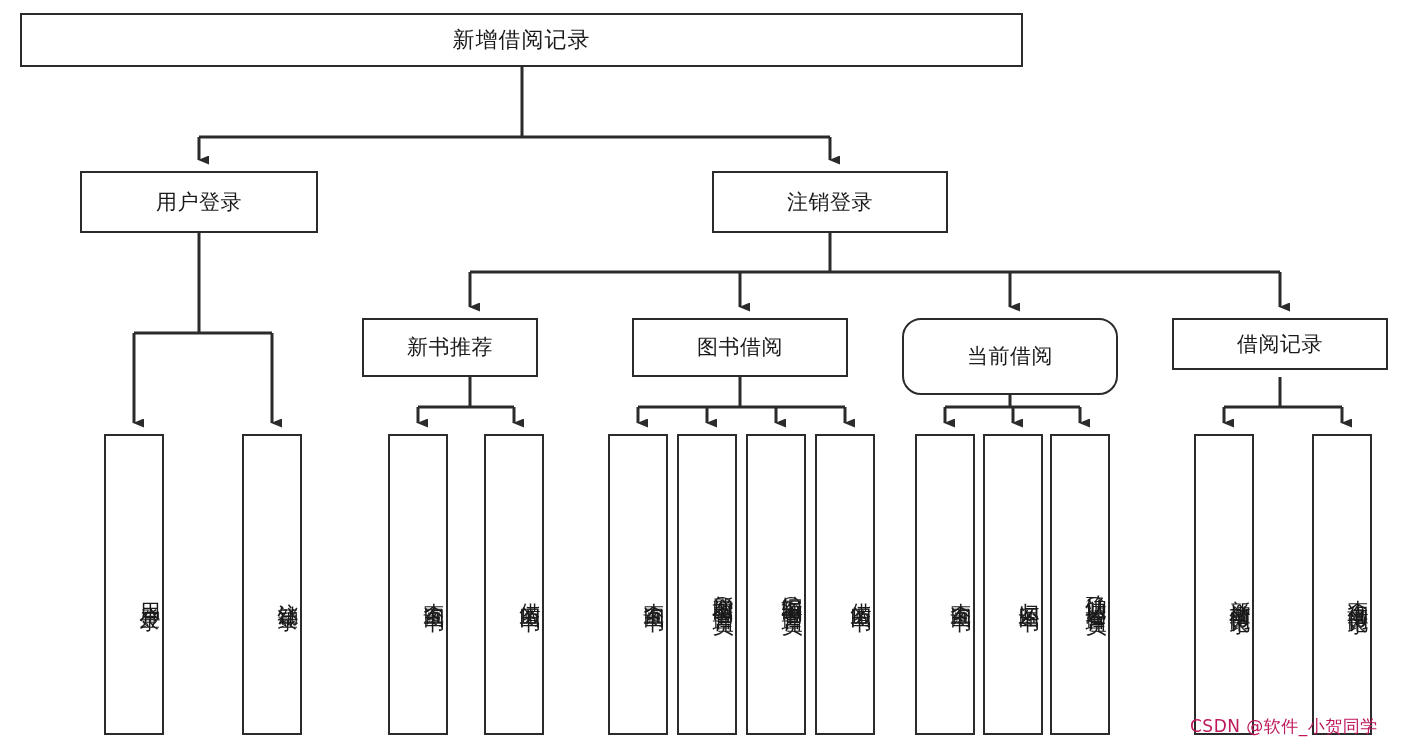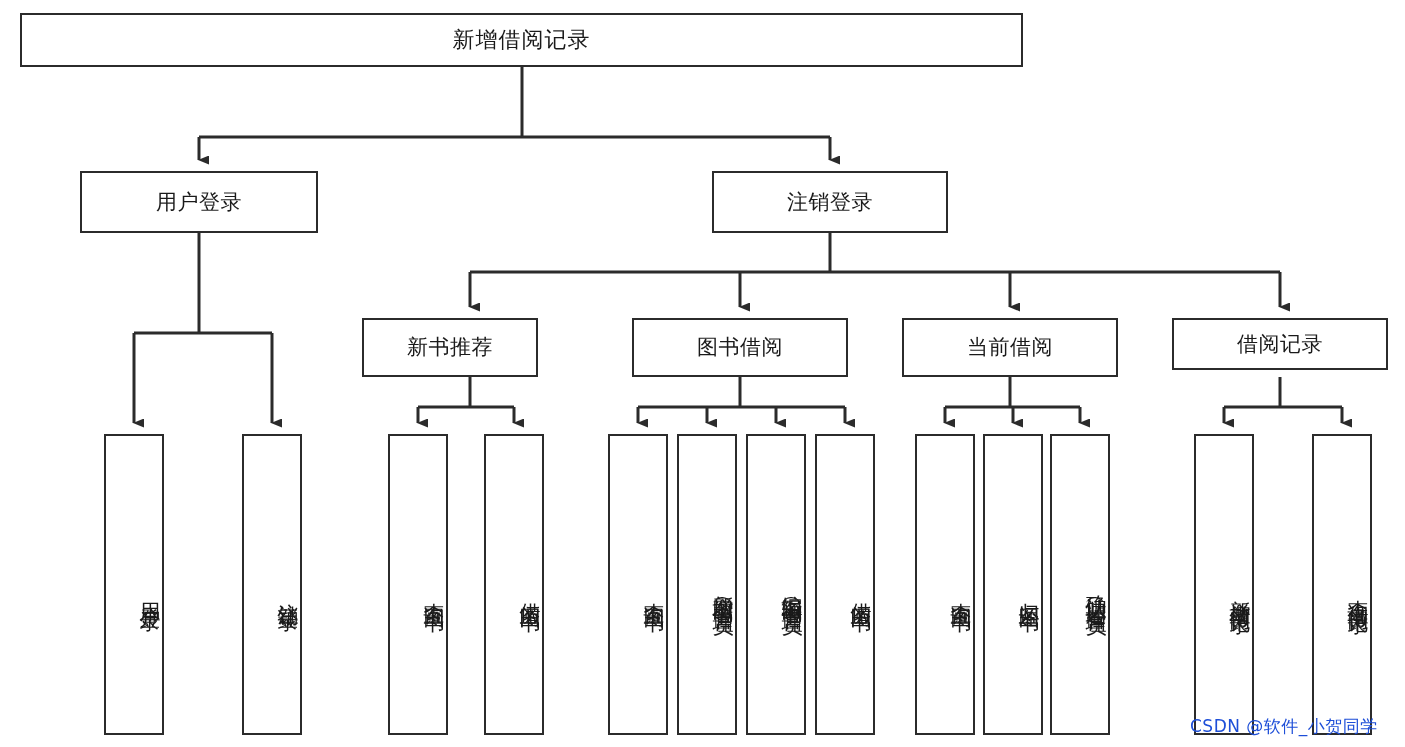--- a/index.html
+++ b/index.html
@@ -51,21 +51,21 @@
     text-orientation: upright;
     font-size: 21px;
     letter-spacing: 3px;
     padding-top: 14px;
     align-items: flex-start;
     justify-content: center;
   }
   .watermark {
     position: absolute;
     font-size: 17px;
-    color: #1d4ed8;
+    color: #be185d;
     white-space: nowrap;
     letter-spacing: 0.5px;
     font-family: "DejaVu Sans", "Liberation Sans", sans-serif;
   }
 </style>
 </head>
 <body>
 
 <div id="diagram-canvas">
 
@@ -121,21 +121,21 @@
       </div>
       <div class="node node-h" style="left: 712px; top: 171px; width: 236px; height: 62px;">
         <span>注销登录</span>
       </div>
       <div class="node node-h" style="left: 362px; top: 318px; width: 176px; height: 59px;">
         <span>新书推荐</span>
       </div>
       <div class="node node-h" style="left: 632px; top: 318px; width: 216px; height: 59px;">
         <span>图书借阅</span>
       </div>
-      <div class="node node-h" style="left: 902px; top: 318px; width: 216px; height: 59px;">
+      <div class="node node-h" style="left: 902px; top: 318px; width: 216px; height: 77px; border-radius: 19px;">
         <span>当前借阅</span>
       </div>
       <div class="node node-h" style="left: 1172px; top: 318px; width: 216px; height: 52px;">
         <span>借阅记录</span>
       </div>
       <div class="node node-v" style="left: 104px; top: 434px; width: 60px; height: 301px;">
         <span>用户登录</span>
       </div>
       <div class="node node-v" style="left: 242px; top: 434px; width: 60px; height: 301px;">
         <span>注销登录</span>

